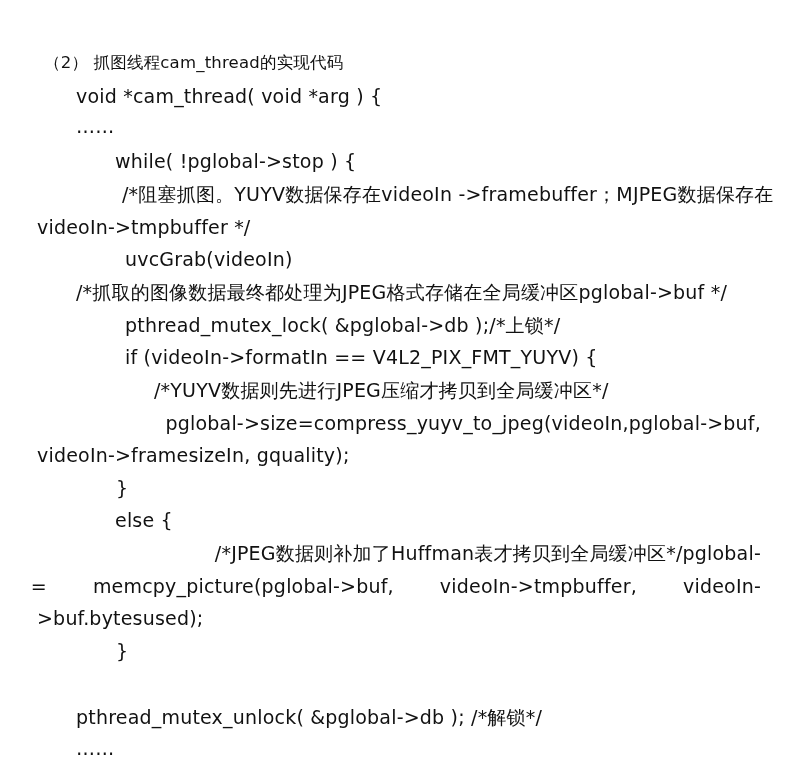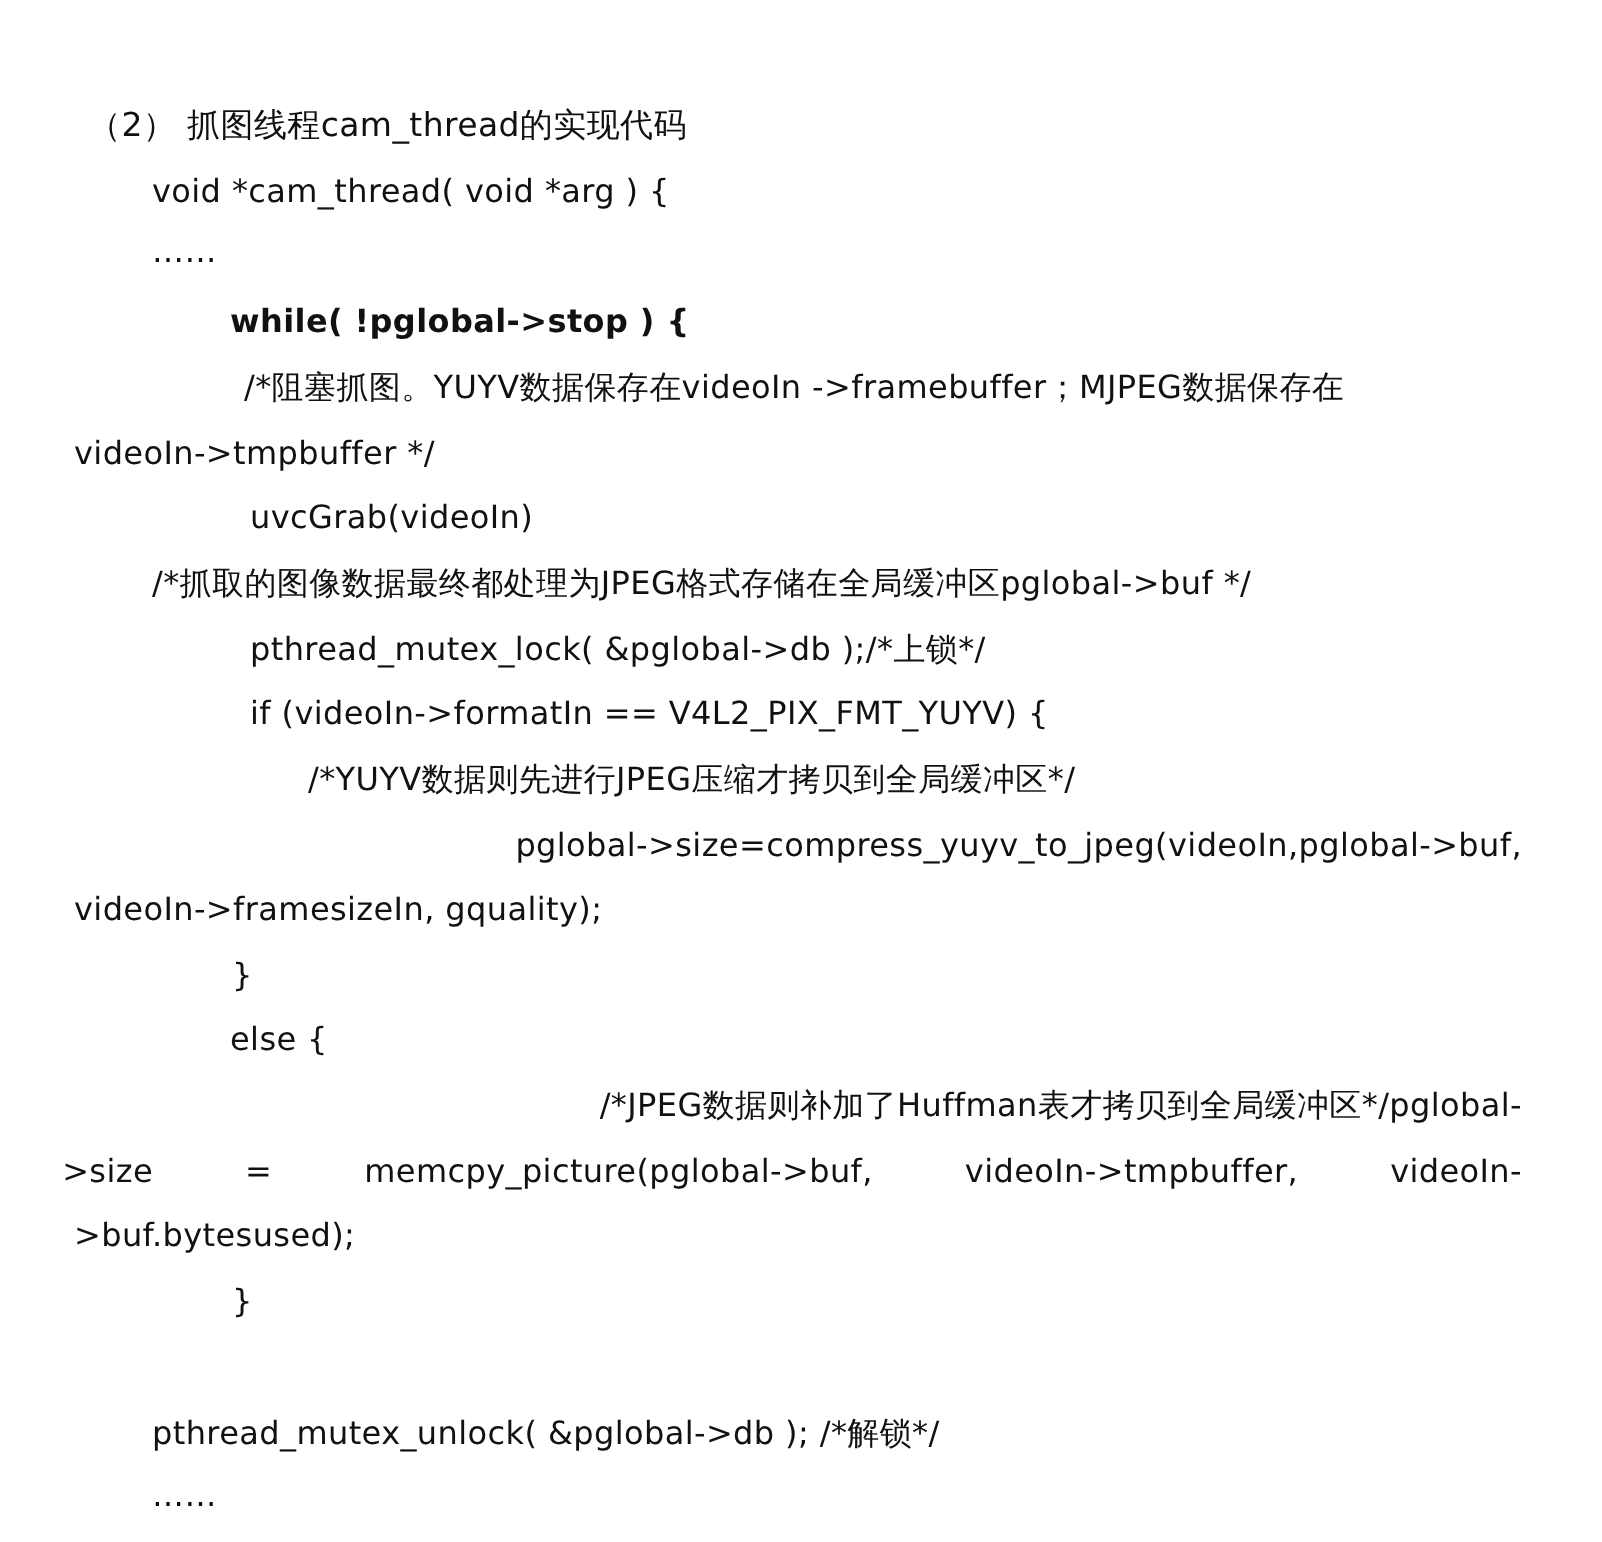--- a/index.html
+++ b/index.html
@@ -19,21 +19,21 @@
       position: absolute;
       left: 0;
       top: 0;
       width: 672px;
       height: 771px;
       margin-top: 30px;
     }
     .line {
       position: absolute;
       white-space: pre;
-      font-size: 16px;
+      font-size: 19px;
       line-height: 20px;
       height: 20px;
       letter-spacing: 0.2px;
       font-family: "DejaVu Sans", "Liberation Sans", sans-serif;
     }
     .heading {
       font-size: 16.5px;
     }
     .justified {
       display: flex;
@@ -48,21 +48,21 @@
 <body>
 
 <div class="doc">
 
   <div class="line heading" style="left:44px; top:23px;">（2） 抓图线程cam_thread的实现代码</div>
 
   <div class="line" style="left:76px; top:56px;">void *cam_thread( void *arg ) {</div>
 
   <div class="line" style="left:76px; top:86px;">……</div>
 
-  <div class="line" style="left:115px; top:121px;font-weight:bold;">while( !pglobal-&gt;stop ) {</div>
+  <div class="line" style="left:115px; top:121px;">while( !pglobal-&gt;stop ) {</div>
 
   <div class="line" style="left:122px; top:154px;">/*阻塞抓图。YUYV数据保存在videoIn -&gt;framebuffer；MJPEG数据保存在</div>
 
   <div class="line" style="left:37px; top:187px;">videoIn-&gt;tmpbuffer */</div>
 
   <div class="line" style="left:125px; top:219px;text-align:center;">uvcGrab(videoIn)</div>
 
   <div class="line" style="left:76px; top:252px;">/*抓取的图像数据最终都处理为JPEG格式存储在全局缓冲区pglobal-&gt;buf */</div>
 
   <div class="line" style="left:125px; top:285px;">pthread_mutex_lock( &amp;pglobal-&gt;db );/*上锁*/</div>

